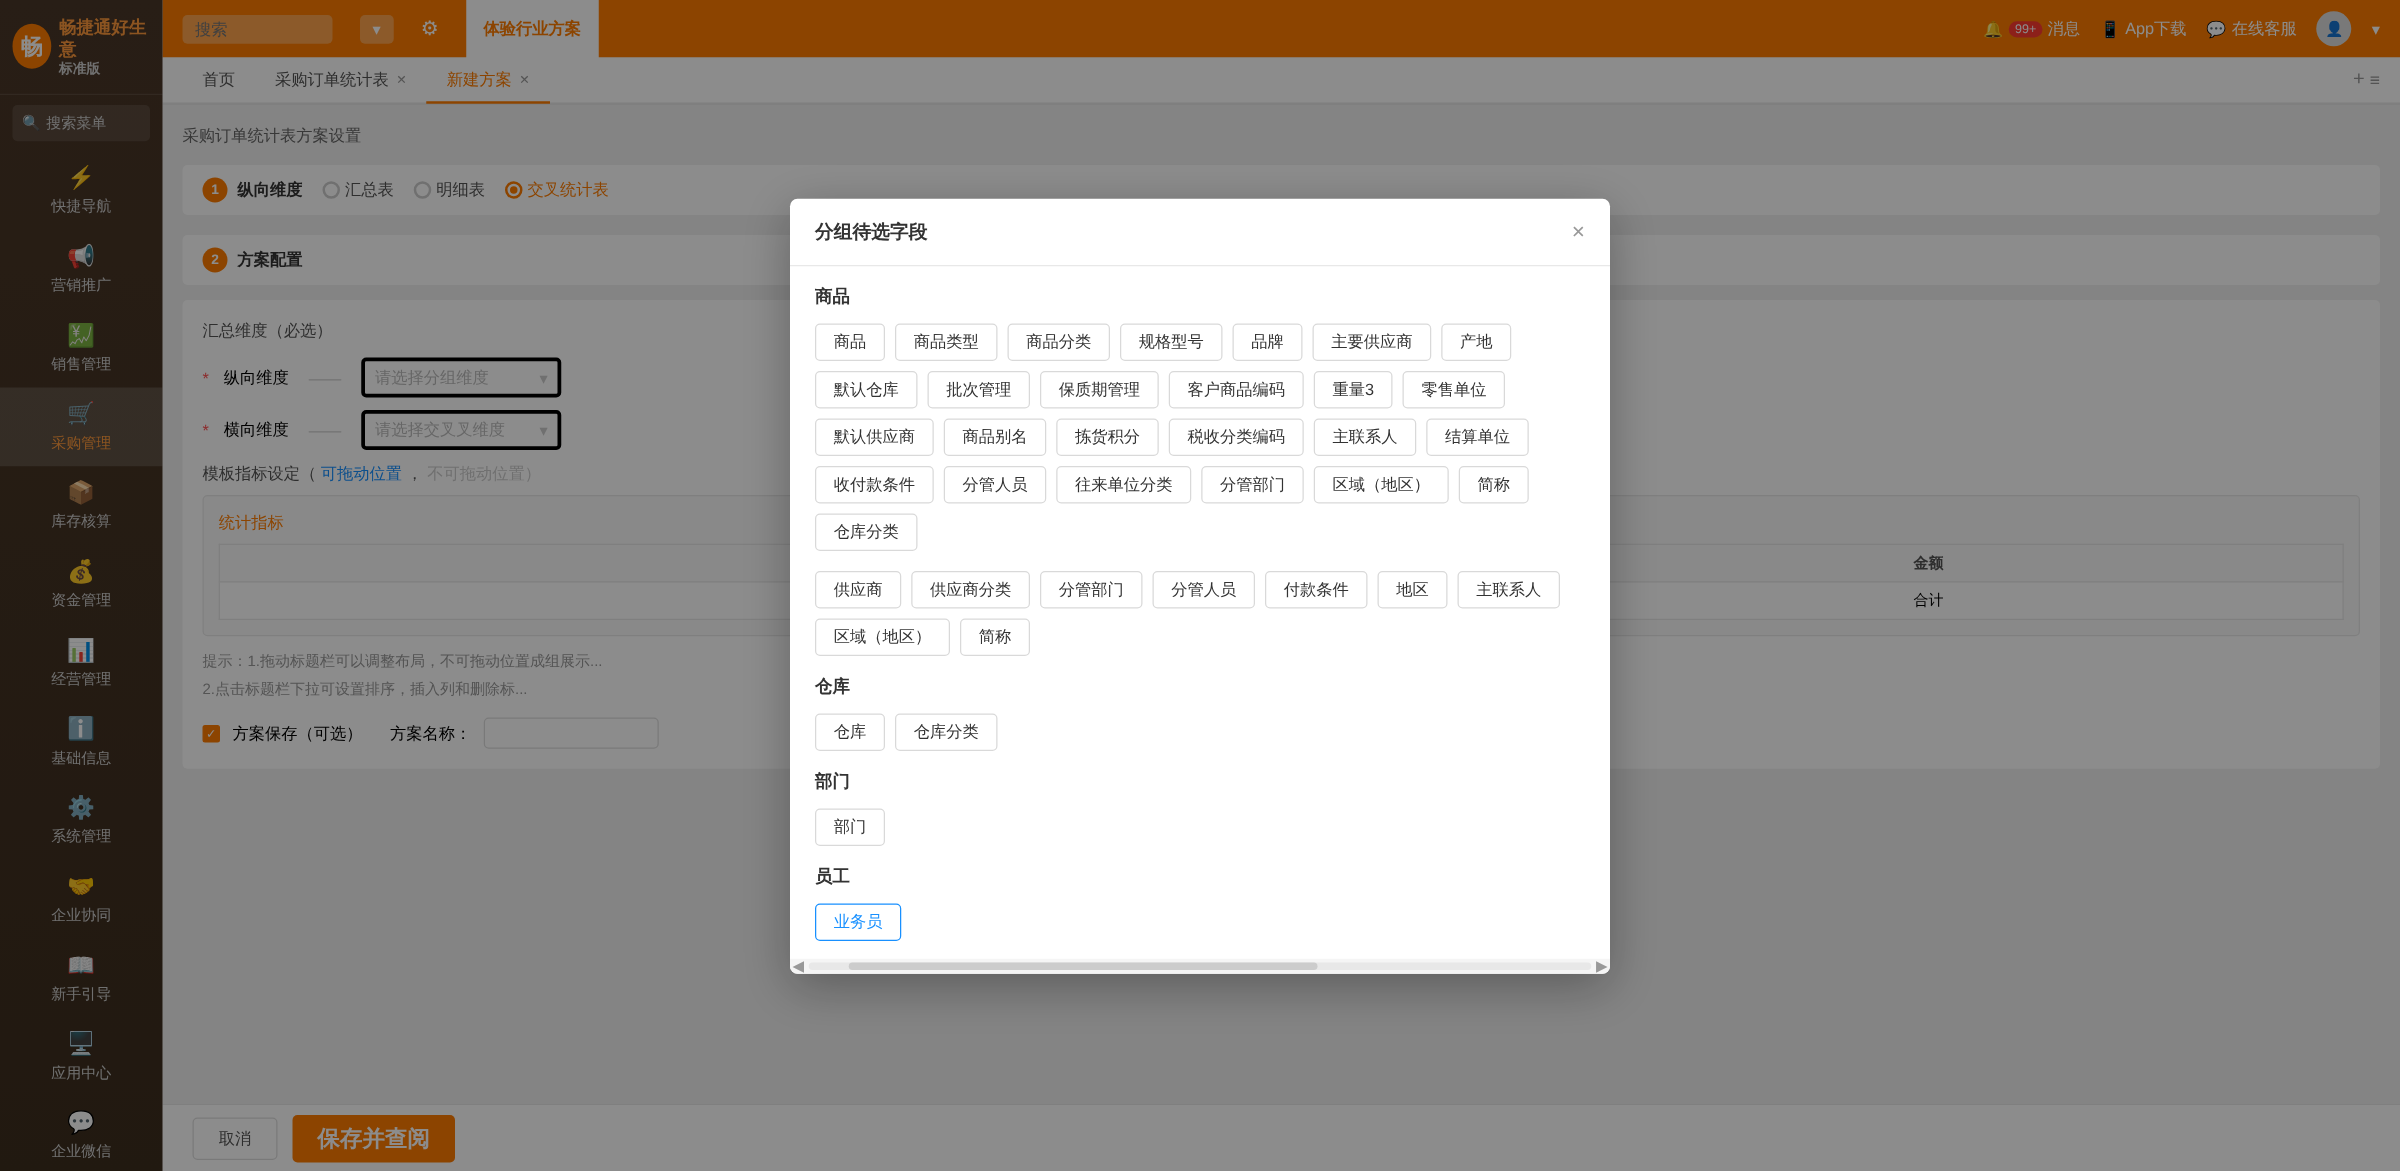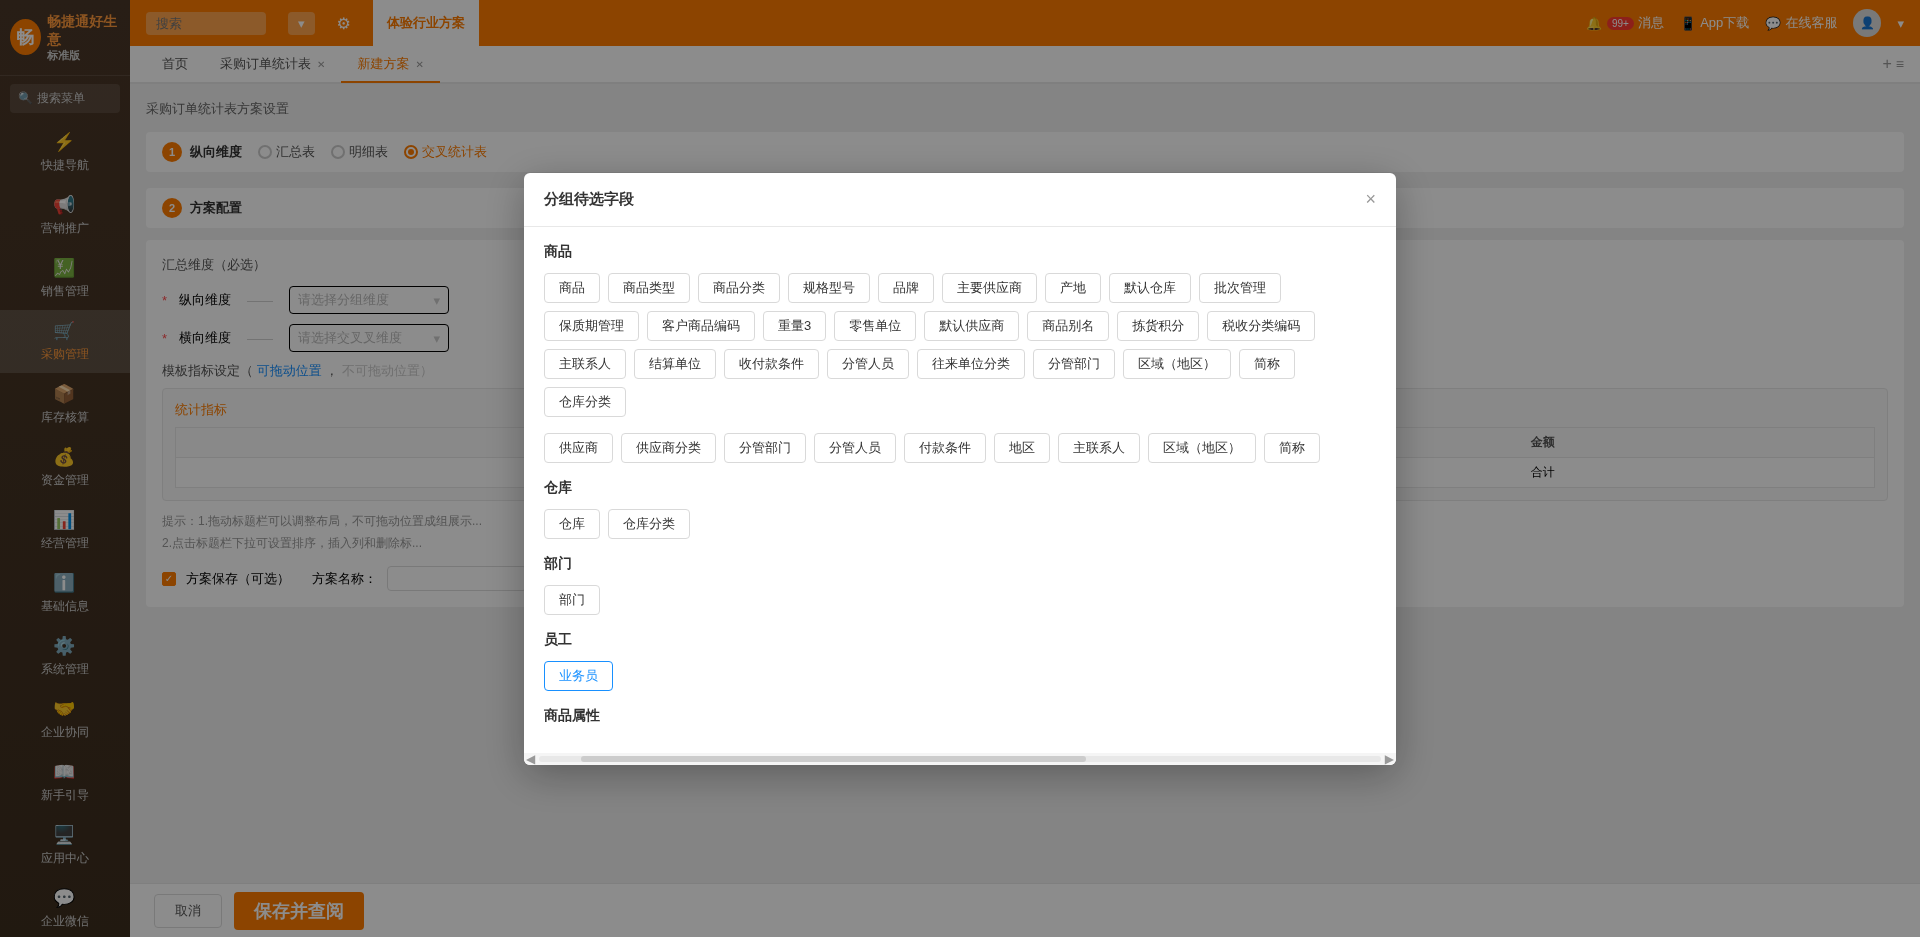--- a/index.html
+++ b/index.html
@@ -45,21 +45,21 @@
     .page-title { color: #666; font-size: 13px; margin-bottom: 14px; }
     .step { display: flex; align-items: center; gap: 8px; font-size: 13px; }
     .step-num { width: 20px; height: 20px; border-radius: 50%; background: #ff7d00; color: white; font-size: 11px; display: flex; align-items: center; justify-content: center; font-weight: bold; }
     .step-label { color: #333; font-weight: bold; }
     .step-options { display: flex; gap: 16px; align-items: flex-end; }
     .step-option { display: flex; align-items: center; gap: 4px; font-size: 13px; color: #555; cursor: pointer; }
     .radio-circle { width: 14px; height: 14px; border-radius: 50%; border: 2px solid #ff7d00; display: inline-block; position: relative; }
     .radio-circle.checked::after { content: ''; width: 6px; height: 6px; background: #ff7d00; border-radius: 50%; position: absolute; top: 2px; left: 2px; }
     .radio-circle.unchecked { border-color: #ccc; }
     .config-row { display: flex; align-items: center; gap: 12px; margin-bottom: 10px; font-size: 13px; }
-    .select-box { border: 1px solid #000000; border-radius: 4px; padding: 4px 8px; color: #ccc; font-size: 13px; min-width: 120px; cursor: pointer; display: flex; align-items: center; justify-content: space-between; }
+    .select-box { border: 3px solid #000000; border-radius: 4px; padding: 4px 8px; color: #ccc; font-size: 13px; min-width: 120px; cursor: pointer; display: flex; align-items: center; justify-content: space-between; }
 
     
     .indicators-section { background: #f9f9f9; border: 1px solid #e8e8e8; border-radius: 4px; padding: 12px; }
     .indicators-header { color: #ff7d00; font-size: 13px; margin-bottom: 8px; }
     .indicators-table { width: 100%; border-collapse: collapse; }
     .indicators-table th, .indicators-table td { border: 1px solid #e8e8e8; padding: 6px 10px; text-align: center; font-size: 12px; background: white; }
     .indicators-table th { background: #fafafa; color: #555; }
 
     
     .hint-text { font-size: 12px; color: #999; margin-top: 10px; line-height: 1.8; }
@@ -69,21 +69,21 @@
     .checkbox-checked { width: 14px; height: 14px; background: #ff7d00; border: 1px solid #ff7d00; border-radius: 2px; display: inline-flex; align-items: center; justify-content: center; color: white; font-size: 10px; cursor: pointer; }
     .scheme-input { border: 1px solid #ddd; border-radius: 4px; padding: 4px 8px; font-size: 13px; color: #999; width: 140px; }
 
     
     .bottom-bar { height: 54px; background: white; display: flex; align-items: center; justify-content: flex-start; padding: 0 24px; gap: 12px; border-top: 1px solid #e8e8e8; }
     .btn-cancel { background: white; border: 1px solid #ddd; border-radius: 4px; padding: 7px 20px; font-size: 13px; cursor: pointer; color: #555; }
     .btn-save { background: #ff7d00; border: none; border-radius: 4px; padding: 7px 20px; font-size: 18px; cursor: pointer; color: white; font-weight: bold; }
 
     
     .modal-overlay { position: fixed; top: 0; left: 0; width: 100%; height: 100%; background: rgba(0,0,0,0.45); z-index: 100; display: flex; align-items: center; justify-content: center; }
-    .modal { background: white; border-radius: 6px; width: 872px; max-height: 620px; display: flex; flex-direction: column; box-shadow: 0 10px 40px rgba(0,0,0,0.3); }
+    .modal { background: white; border-radius: 6px; width: 656px; max-height: 620px; display: flex; flex-direction: column; box-shadow: 0 10px 40px rgba(0,0,0,0.3); }
     .modal-header { padding: 16px 20px; border-bottom: 1px solid #e8e8e8; display: flex; align-items: center; justify-content: space-between; }
     .modal-title { font-size: 15px; font-weight: bold; color: #333; }
     .modal-close { background: transparent; border: none; font-size: 18px; cursor: pointer; color: #999; }
     .modal-body { flex: 1; overflow-y: auto; padding: 16px 20px; }
     .modal-section-title { font-size: 14px; font-weight: bold; color: #333; margin-bottom: 12px; margin-top: 8px; }
     .modal-section-title:first-child { margin-top: 0; }
     .field-tags { display: flex; flex-wrap: wrap; gap: 8px; margin-bottom: 16px; }
     .field-tag { border: 1px solid #d9d9d9; border-radius: 4px; padding: 5px 14px; font-size: 13px; color: #333; cursor: pointer; background: white; }
     .field-tag.highlighted { border-color: #1890ff; color: #1890ff; }
     .modal-hscroll { height: 12px; background: #f5f5f5; border-radius: 0 0 6px 6px; display: flex; align-items: center; padding: 0 2px; }

